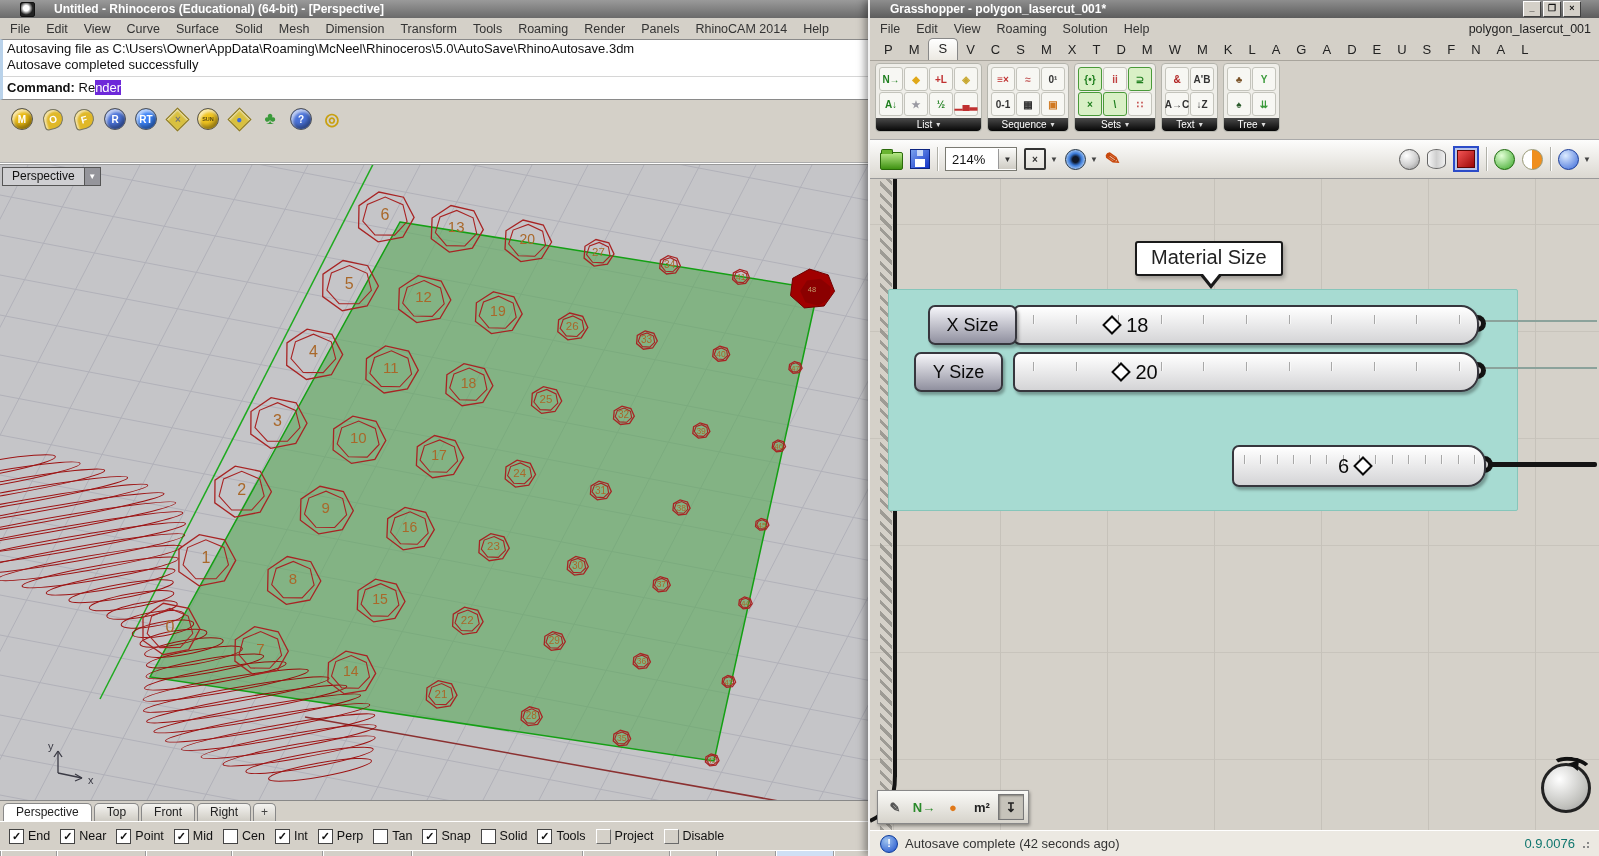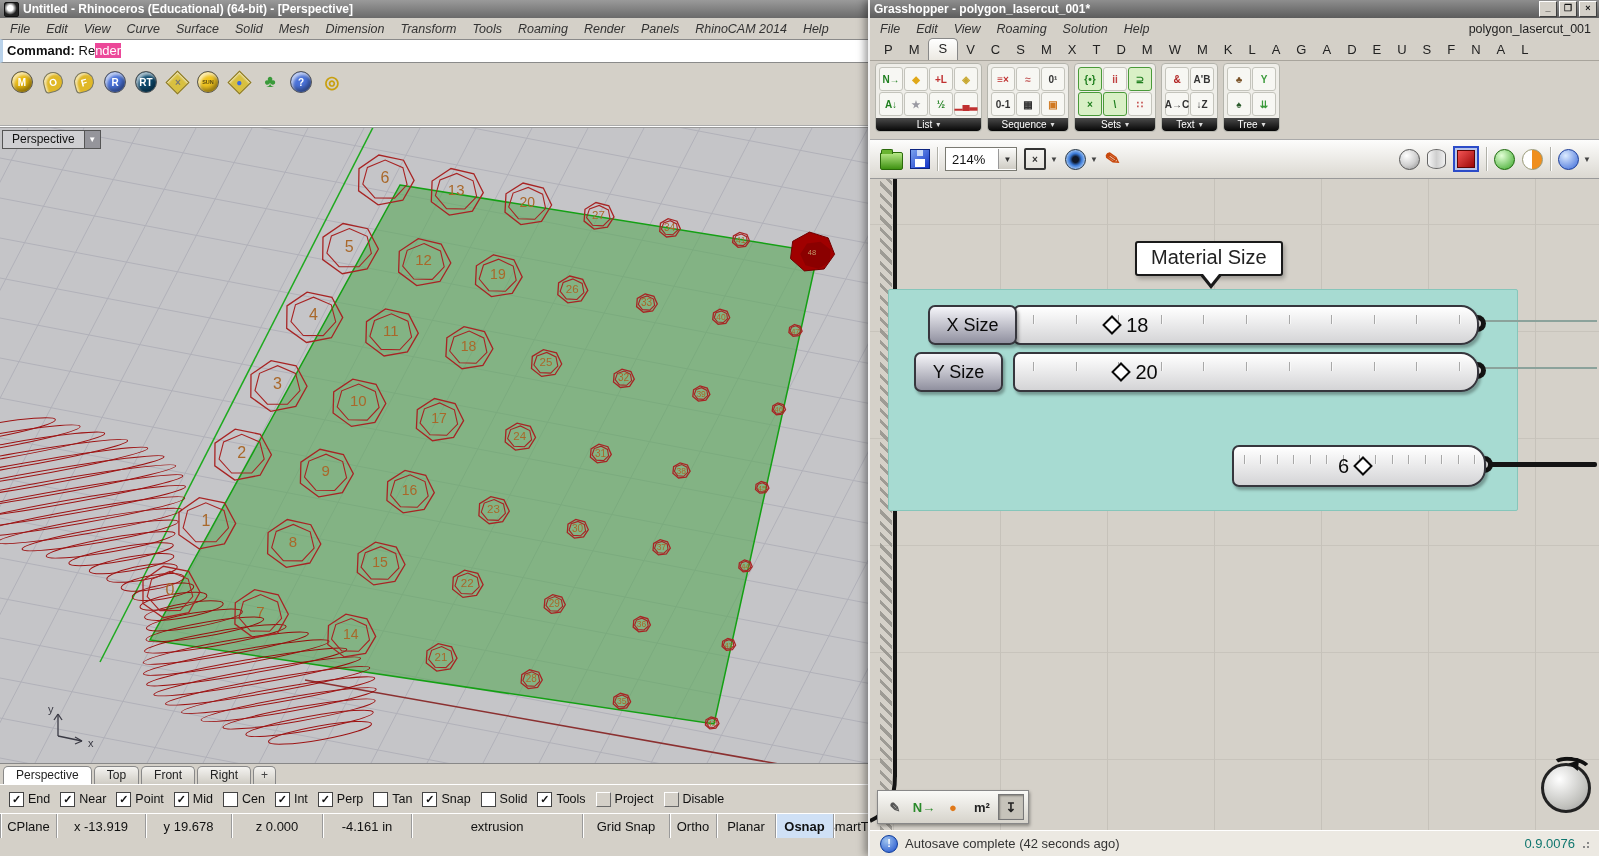--- a/index.html
+++ b/index.html
@@ -1,31 +1,31 @@
 <!DOCTYPE html>
 <html><head>
 <meta charset="utf-8">
 <style>
   html,body{margin:0;padding:0;}
   body{width:1599px;height:856px;position:relative;overflow:hidden;background:#d4d0c8;
        font-family:"Liberation Sans",sans-serif;-webkit-font-smoothing:antialiased;}
   
-  .title-bar{height:18px;display:flex;align-items:center;gap:4px;padding:0 4px;
+  .title-bar{height:18px;display:flex;align-items:center;gap:19px;padding:0 20px;
     background:linear-gradient(#9a9a9a,#6a6a6a);color:#fff;font-size:12px;font-weight:bold;}
   .menu-bar{height:21px;display:flex;align-items:center;font-size:12.5px;color:#333;padding-left:2px;}
-  .menu-item{padding:2px 8px;white-space:nowrap;font-style:italic;}
+  .menu-item{padding:2px 8px;white-space:nowrap;}
   
   #rhino-window{position:absolute;left:0;top:0;width:872px;height:856px;background:#d4d0c8;}
   .app-icon{width:13px;height:13px;background:radial-gradient(circle at 40% 40%,#fff 25%,#222 60%);
     border:1px solid #111;border-radius:2px;}
   .cmd-area{background:#fff;border-top:1px solid #8a8a8a;border-bottom:1px solid #8a8a8a;
     border-left:3px solid #b9d2ea;font-size:13px;color:#111;}
   .cmd-history{padding:1px 4px;line-height:16px;border-bottom:1px solid #d6d6d6;min-height:34px;}
   .cmd-line{padding:3px 4px 4px;line-height:15px;}
-  .cmd-line .sel{background:#ec4899;color:#fff;}
+  .cmd-line .sel{background:#6d28d9;color:#fff;}
   .rhino-toolbar{height:55px;background:#d4d0c8;display:flex;align-items:flex-start;gap:7px;
     padding:7px 0 0 10px;border-bottom:2px groove #fff;}
   .rtool{display:flex;align-items:center;justify-content:center;width:24px;height:24px;}
   .shape-ball,.shape-sun{width:20px;height:20px;border-radius:50%;display:flex;align-items:center;justify-content:center;
     color:#fff;font-weight:bold;font-size:10px;border:1px solid #555;
     box-shadow:inset 2px 3px 3px rgba(255,255,255,.65),inset -2px -3px 4px rgba(0,0,0,.4);}
   .shape-sun{font-size:5.5px;color:#5a4a10;}
   .shape-tag{width:18px;height:18px;border-radius:50% 50% 50% 4px;transform:rotate(-15deg);
     display:flex;align-items:center;justify-content:center;color:#fff;font-weight:bold;font-size:10px;
     border:1px solid #776;box-shadow:inset 2px 2px 2px rgba(255,255,255,.6);}
@@ -171,40 +171,44 @@
       <span class="menu-item">Dimension</span>
       <span class="menu-item">Transform</span>
       <span class="menu-item">Tools</span>
       <span class="menu-item">Roaming</span>
       <span class="menu-item">Render</span>
       <span class="menu-item">Panels</span>
       <span class="menu-item">RhinoCAM 2014</span>
       <span class="menu-item">Help</span>
     </div>
   <div class="cmd-area">
+    <div class="cmd-history">
+      <div>Autosaving file as C:\Users\Owner\AppData\Roaming\McNeel\Rhinoceros\5.0\AutoSave\RhinoAutosave.3dm</div>
+      <div>Autosave completed successfully</div>
+    </div>
     <div class="cmd-line">
       <b>Command:</b>
       <span>Re</span><span class="sel">nder</span>
     </div>
   </div>
   <div class="rhino-toolbar" id="rhino-toolbar">
       <div class="rtool">
         <span class="shape-ball" style="background: rgb(232, 184, 16);">M</span>
       </div>
       <div class="rtool">
         <span class="shape-tag" style="background: rgb(224, 184, 40);">O</span>
       </div>
       <div class="rtool">
         <span class="shape-tag" style="background: rgb(224, 184, 40);">F</span>
       </div>
       <div class="rtool">
         <span class="shape-ball" style="background: rgb(74, 114, 216);">R</span>
       </div>
       <div class="rtool">
-        <span class="shape-ball" style="background: #0c4a6e;">RT</span>
+        <span class="shape-ball" style="background: #3b82f6;">RT</span>
       </div>
       <div class="rtool">
         <span class="shape-diamond" style="background: rgb(216, 192, 64);">
           <i>×</i>
         </span>
       </div>
       <div class="rtool">
         <span class="shape-sun" style="background: rgb(240, 196, 32);">SUN</span>
       </div>
       <div class="rtool">

